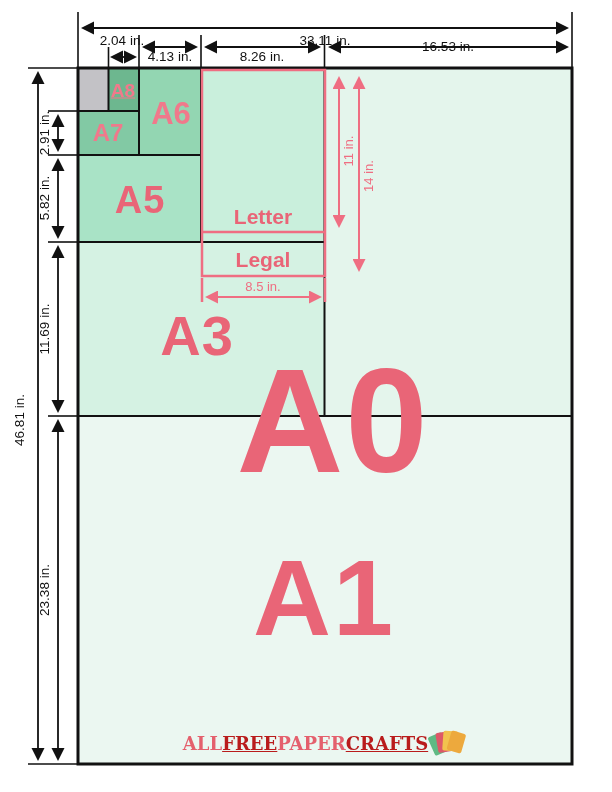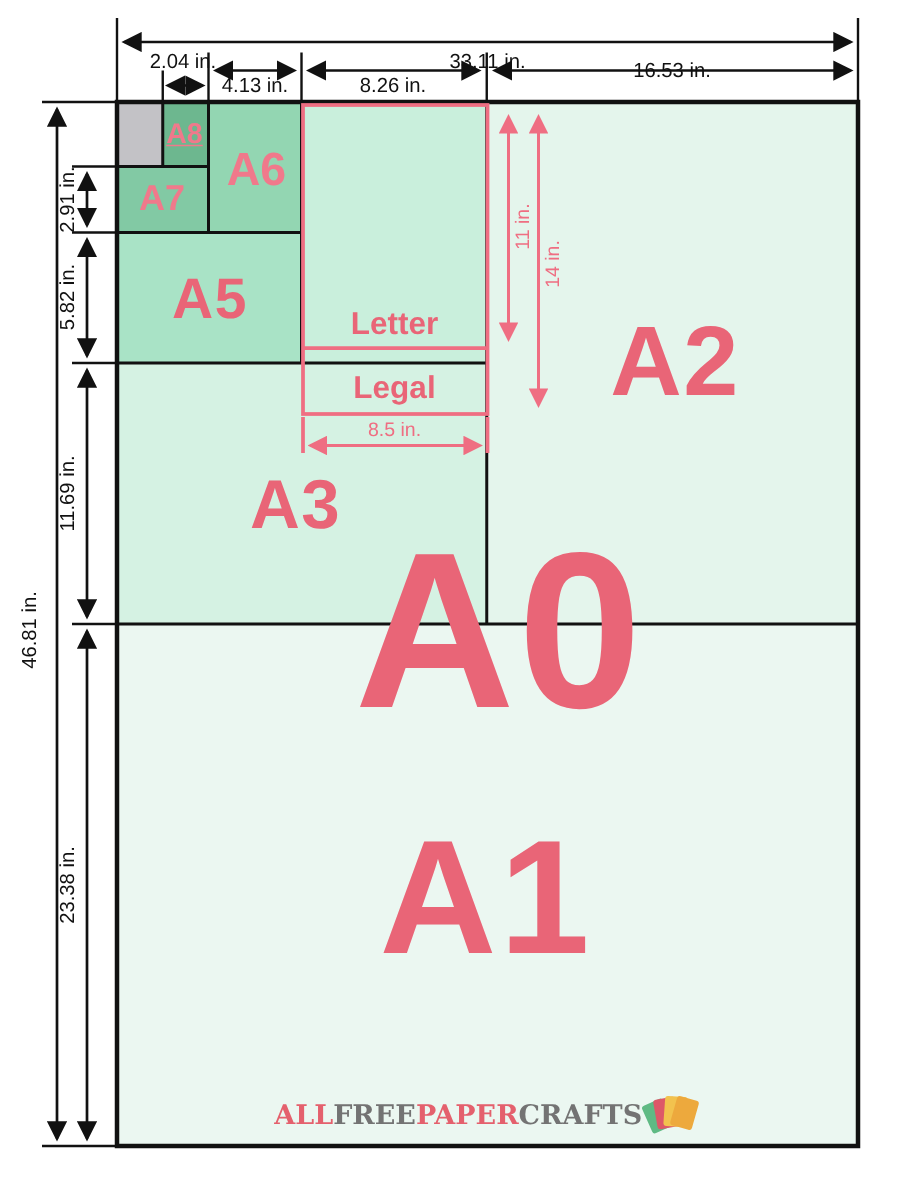--- a/index.html
+++ b/index.html
@@ -21,21 +21,21 @@
   .lbl{position:absolute;z-index:10;transform:translate(-50%,-50%);
        font-weight:bold;color:#e96577;line-height:1;white-space:nowrap;letter-spacing:1px;}
   .lbl.small{color:#f0798b;letter-spacing:0;}
   .l-a8{left:123px;top:90px;font-size:19px;text-decoration:underline;}
   .l-a7{left:108px;top:133px;font-size:24px;}
   .l-a6{left:171px;top:113px;font-size:31px;}
   .l-a5{left:140px;top:200px;font-size:38px;}
   .l-a4{left:263px;top:153px;font-size:56px;}
   .l-letter{left:263px;top:216px;font-size:21px;letter-spacing:0;}
   .l-legal{left:263px;top:259px;font-size:21px;letter-spacing:0;}
-  .l-a3{left:197px;top:336px;font-size:46px;}
+  .l-a3{left:197px;top:336px;font-size:56px;}
   .l-a2{left:450px;top:240px;font-size:66px;}
   .l-a0{left:333px;top:421px;font-size:148px;letter-spacing:2px;}
   .l-a1{left:324px;top:598px;font-size:108px;letter-spacing:2px;}
   
   .dim{position:absolute;z-index:10;transform:translate(-50%,-50%);font-size:13.5px;
        color:#111;line-height:1;white-space:nowrap;}
   .dim.rot{transform:translate(-50%,-50%) rotate(-90deg);}
   .dim.pink{color:#ef6e82;font-size:13px;}
   .d-totw{left:325px;top:13px;margin-top:28px;}
   .d-a8w{left:122px;top:41px;}
@@ -49,21 +49,21 @@
   .d-a1h{left:45px;top:590px;}
   .d-lth{left:348px;top:151px;}
   .d-lgh{left:368px;top:176px;}
   .d-ltw{left:263px;top:286px;text-align:center;}
   
   .logo{position:absolute;z-index:10;left:324px;top:744px;transform:translate(-50%,-50%);
         display:flex;align-items:center;}
   .logo .seg{font-family:"DejaVu Serif","Liberation Serif",serif;font-weight:bold;
              font-size:18px;line-height:1;letter-spacing:0;text-align:right;}
   .seg.red{color:#e4606d;}
-  .seg.green{color:#737373;}
+  .seg.green{color:#b91c1c;text-decoration:underline;}
   .fan{position:relative;width:34px;height:30px;margin-left:3px;}
   .fan .sheet{position:absolute;width:15px;height:20px;border-radius:2px;}
   .fan .s1{left:0px;top:5px;background:#5fba84;transform:rotate(-24deg);}
   .fan .s2{left:6px;top:3px;background:#dd5868;transform:rotate(-10deg);}
   .fan .s3{left:12px;top:2px;background:#f2c24e;transform:rotate(4deg);}
   .fan .s4{left:18px;top:3px;background:#eda93d;transform:rotate(16deg);}
 </style>
 </head>
 <body>
 
@@ -138,21 +138,20 @@
 
     <g stroke="#ef6e82" stroke-width="2" marker-start="url(#mp)" marker-end="url(#mp)">
       <line x1="207" y1="297" x2="320" y2="297"></line>
       <line x1="339" y1="78" x2="339" y2="226"></line>
       <line x1="359" y1="78" x2="359" y2="270"></line>
     </g>
   </svg>
 
   <div class="lbl l-a0">A0</div>
   <div class="lbl l-a1">A1</div>
-  <div class="lbl l-a2">A2</div>
   <div class="lbl l-a3">A3</div>
   <div class="lbl l-a5">A5</div>
   <div class="lbl small l-a6">A6</div>
   <div class="lbl small l-a7">A7</div>
   <div class="lbl small l-a8">A8</div>
   <div class="lbl l-letter">Letter</div>
   <div class="lbl l-legal">Legal</div>
 
   <div class="dim d-totw">33.11 in.</div>
   <div class="dim d-a8w">2.04 in.</div>

